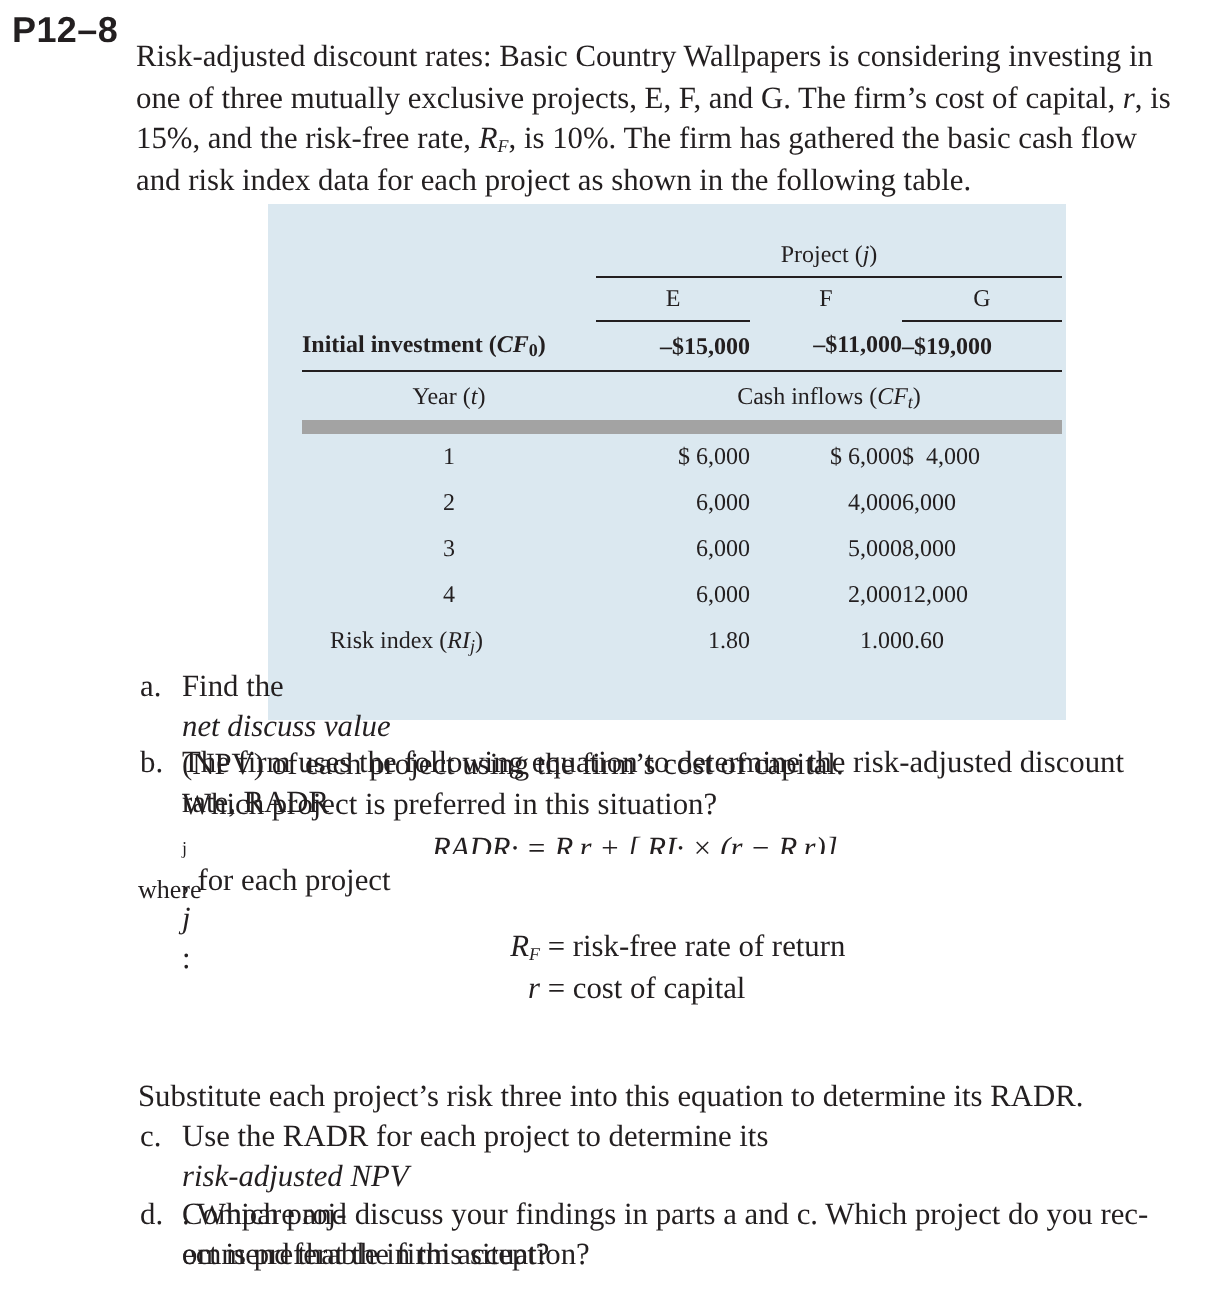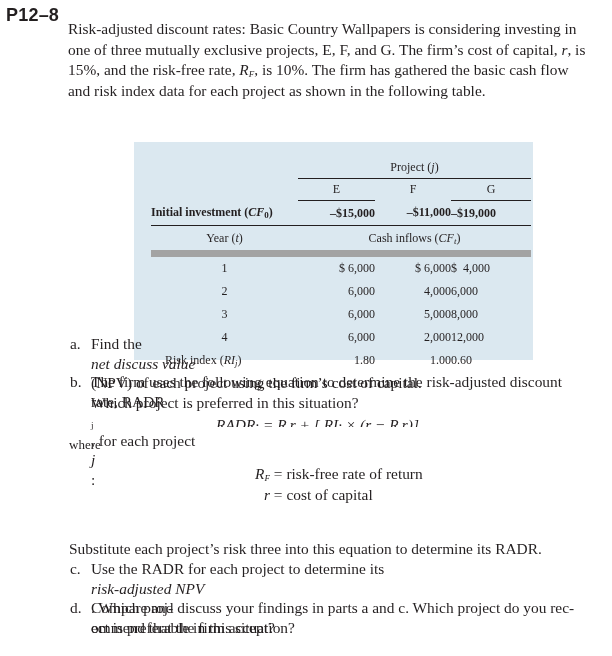--- a/index.html
+++ b/index.html
@@ -5,21 +5,21 @@
   html, body { margin: 0; padding: 0; background: #ffffff; }
   body { width: 612px; height: 656px; position: relative; overflow: hidden;
          font-family: "Liberation Serif", "DejaVu Serif", serif; color: #231f20; }
   .problem-id { position: absolute; left: 6px; top: 5px; font-family: "Liberation Sans", "DejaVu Sans", sans-serif;
                 font-weight: bold; font-size: 18px; letter-spacing: 0.2px; }
   .intro { position: absolute; left: 68px; top: 19px; width: 535px; font-size: 15.4px; line-height: 20.5px; }
   .intro-line { display: block; white-space: nowrap; }
   i { font-style: italic; }
   sub { font-size: 9px; vertical-align: -2px; line-height: 0; }
 
-  .table-box { position: absolute; left: 134px; top: 102px; width: 399px; height: 218px; background: #dbe8f0; margin-top: 40px; }
+  .table-box { position: absolute; left: 134px; top: 102px; width: 399px; height: 258px; background: #dbe8f0; }
   table { position: absolute; left: 17px; top: 14px; border-collapse: collapse; font-size: 12px; }
   td { padding: 0; height: 23px; vertical-align: middle; white-space: nowrap; }
   .c0 { width: 133px; text-align: center; }
   .c1 { width: 77px; text-align: right; padding-right: 0; }
   .c2 { width: 76px; text-align: right; }
   .c3 { width: 80px; text-align: left; }
   .hdr-project td { height: 22px; }
   .proj-head { text-align: center; border-bottom: 1px solid #231f20; }
   .letters td { text-align: center; height: 21px; }
   .letters .under { border-bottom: 1px solid #231f20; }

